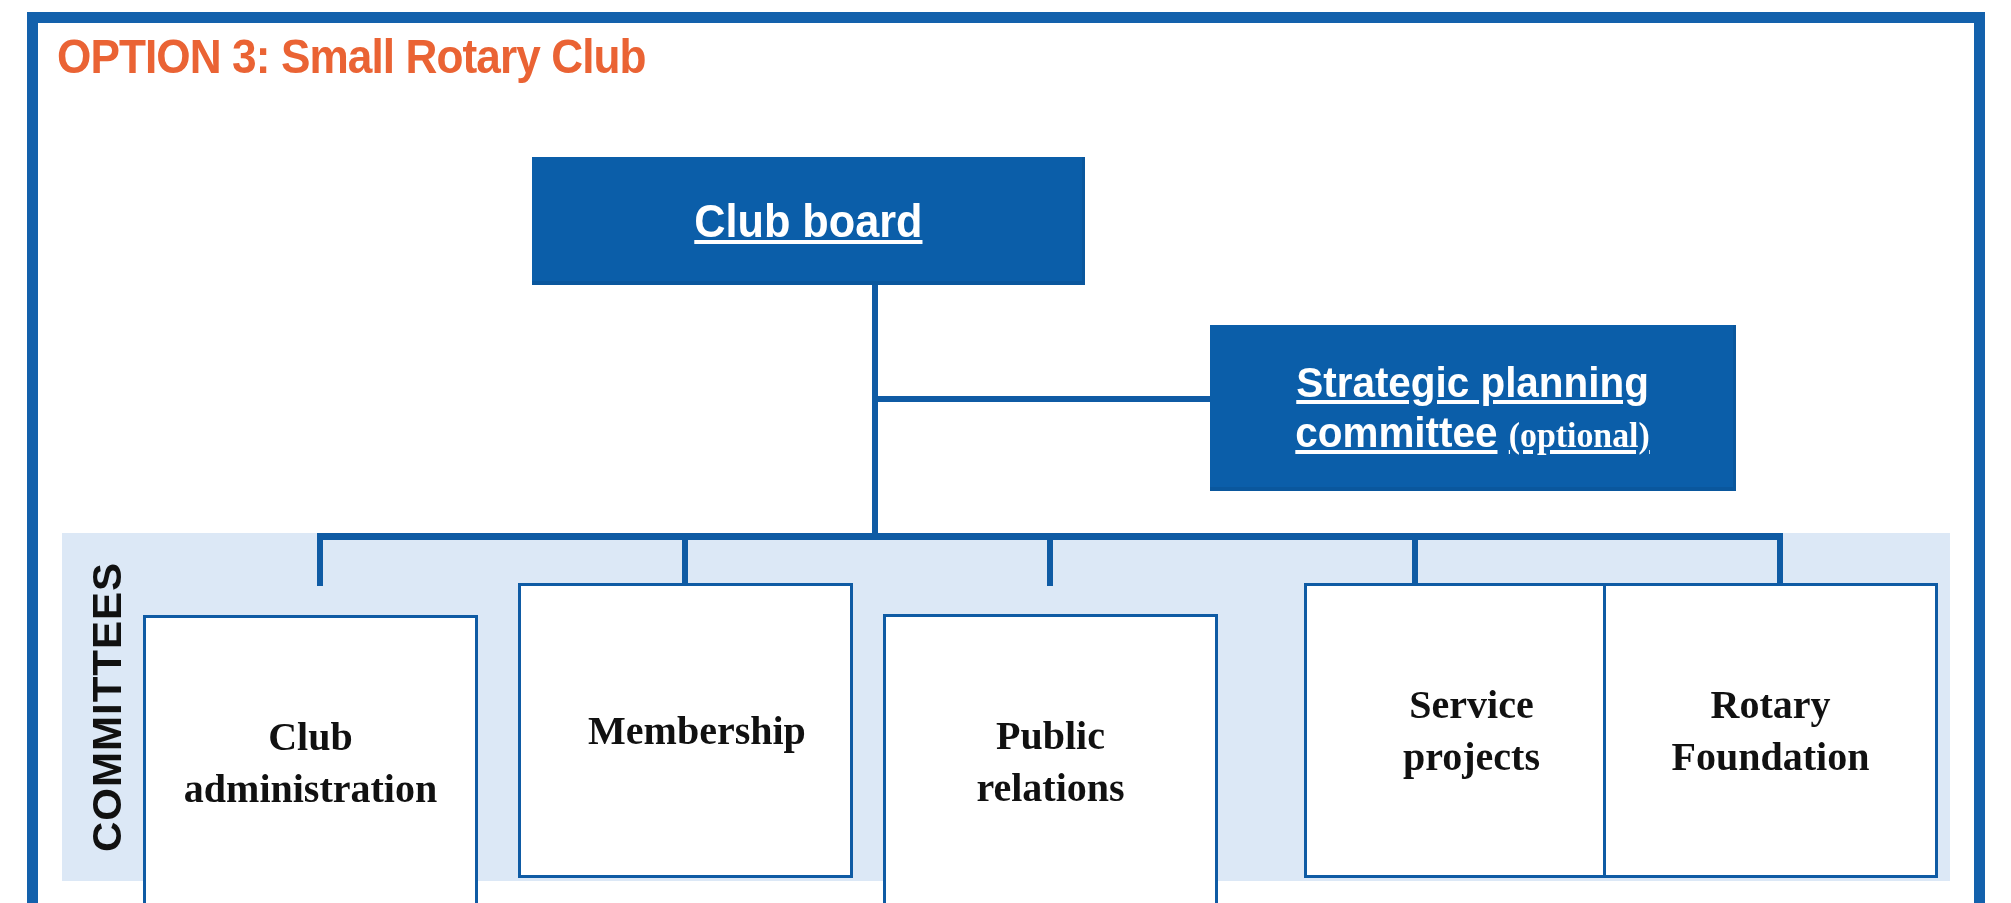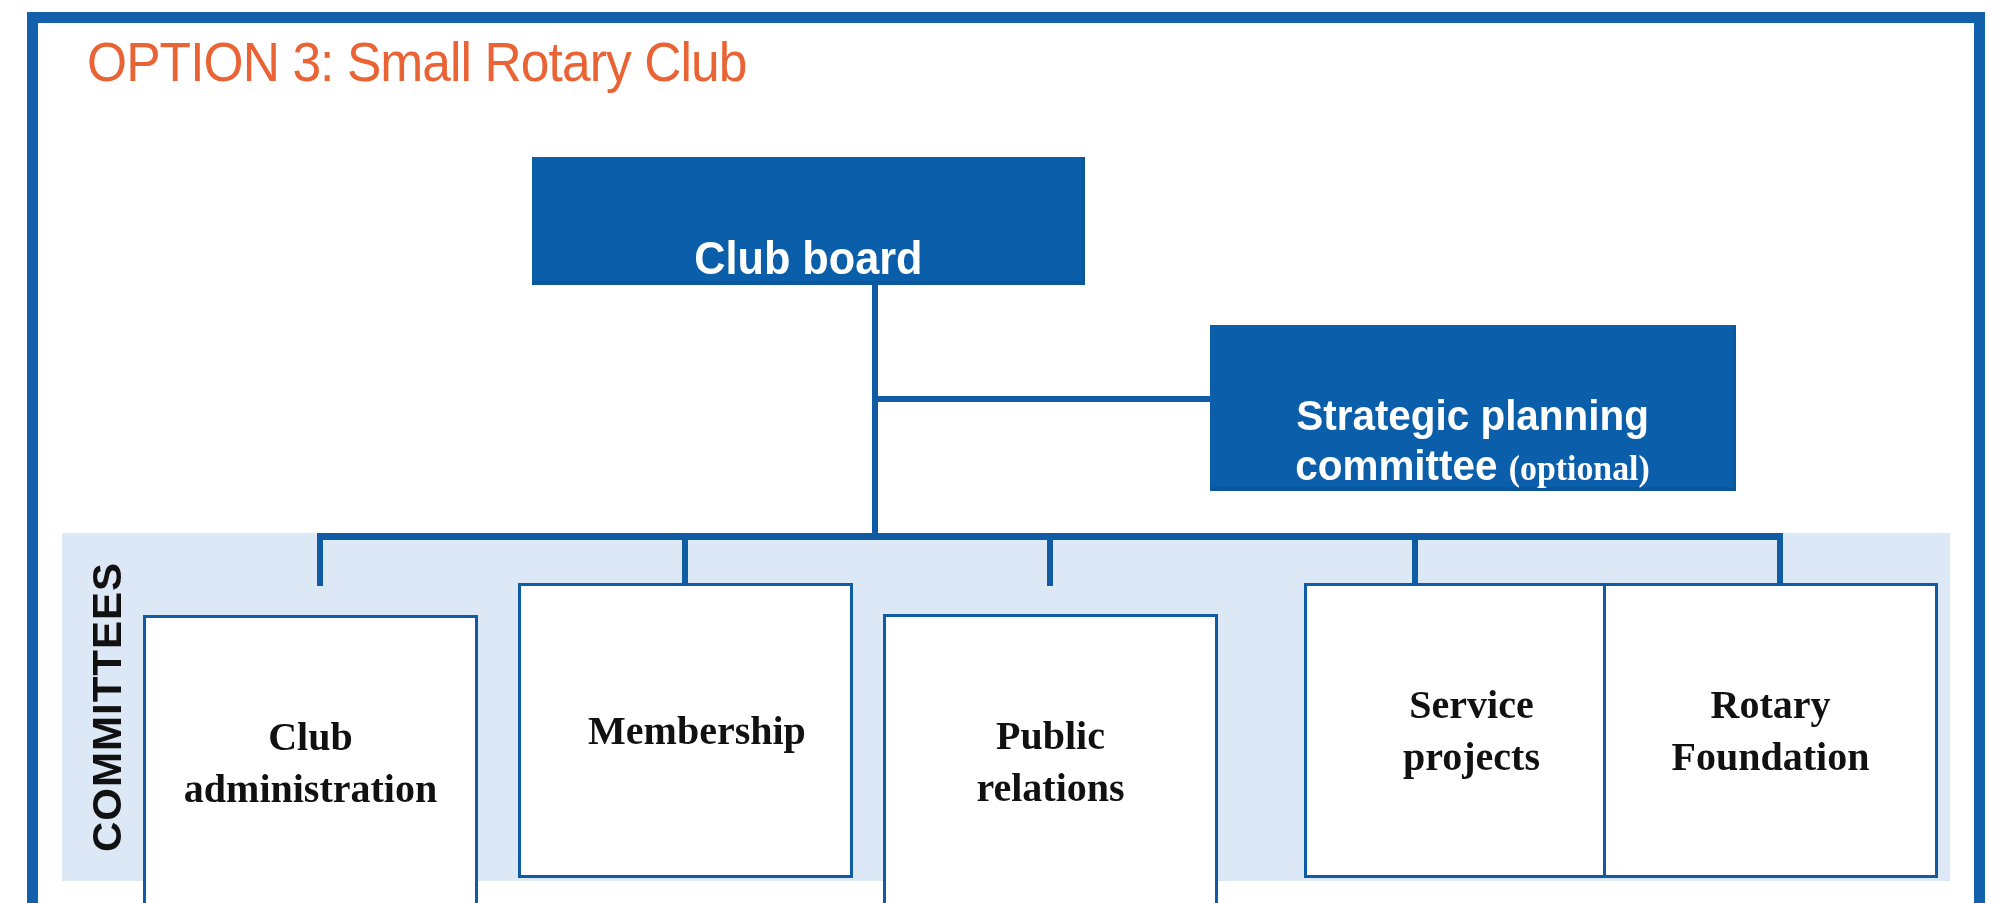--- a/index.html
+++ b/index.html
@@ -21,41 +21,41 @@
   .frame {
     position: absolute;
     left: 27px; top: 12px;
     width: 1958px; height: 1010px; 
     border: 11px solid var(--frame-blue);
     background: transparent;
   }
   .title {
     position: absolute;
     left: 57px; top: 31px;
-    font-size: 56px;
-    font-weight: normal;
+    font-size: 48px;
+    font-weight: bold;
     color: var(--accent-orange);
     line-height: 1.1;
     letter-spacing: -1px;
     white-space: nowrap;
-    margin-left: 30px;
   }
   .title > span { display: inline-block; transform: scaleX(0.92); transform-origin: left center; }
 
   .bluebox {
     position: absolute;
     background: var(--box-blue);
     color: #ffffff;
     display: flex;
     flex-direction: column;
     align-items: center;
-    justify-content: flex-end;
+    justify-content: center;
     text-align: center;
     font-weight: bold;
     box-shadow: inset -3px -4px 0 rgba(0,0,0,0.07);
+    text-decoration: underline;
   }
   .board-box { left: 532px; top: 157px; width: 553px; height: 128px; font-size: 46px; }
   .strategic-box { left: 1210px; top: 325px; width: 526px; height: 166px; font-size: 43px; line-height: 1.16; }
   .bluebox .condense { display: inline-block; transform: scaleX(0.94); transform-origin: center; white-space: nowrap; }
   .optional {
     font-family: "Liberation Serif", serif;
     font-size: 36px;
     font-weight: bold;
     margin-left: 12px;
   }

